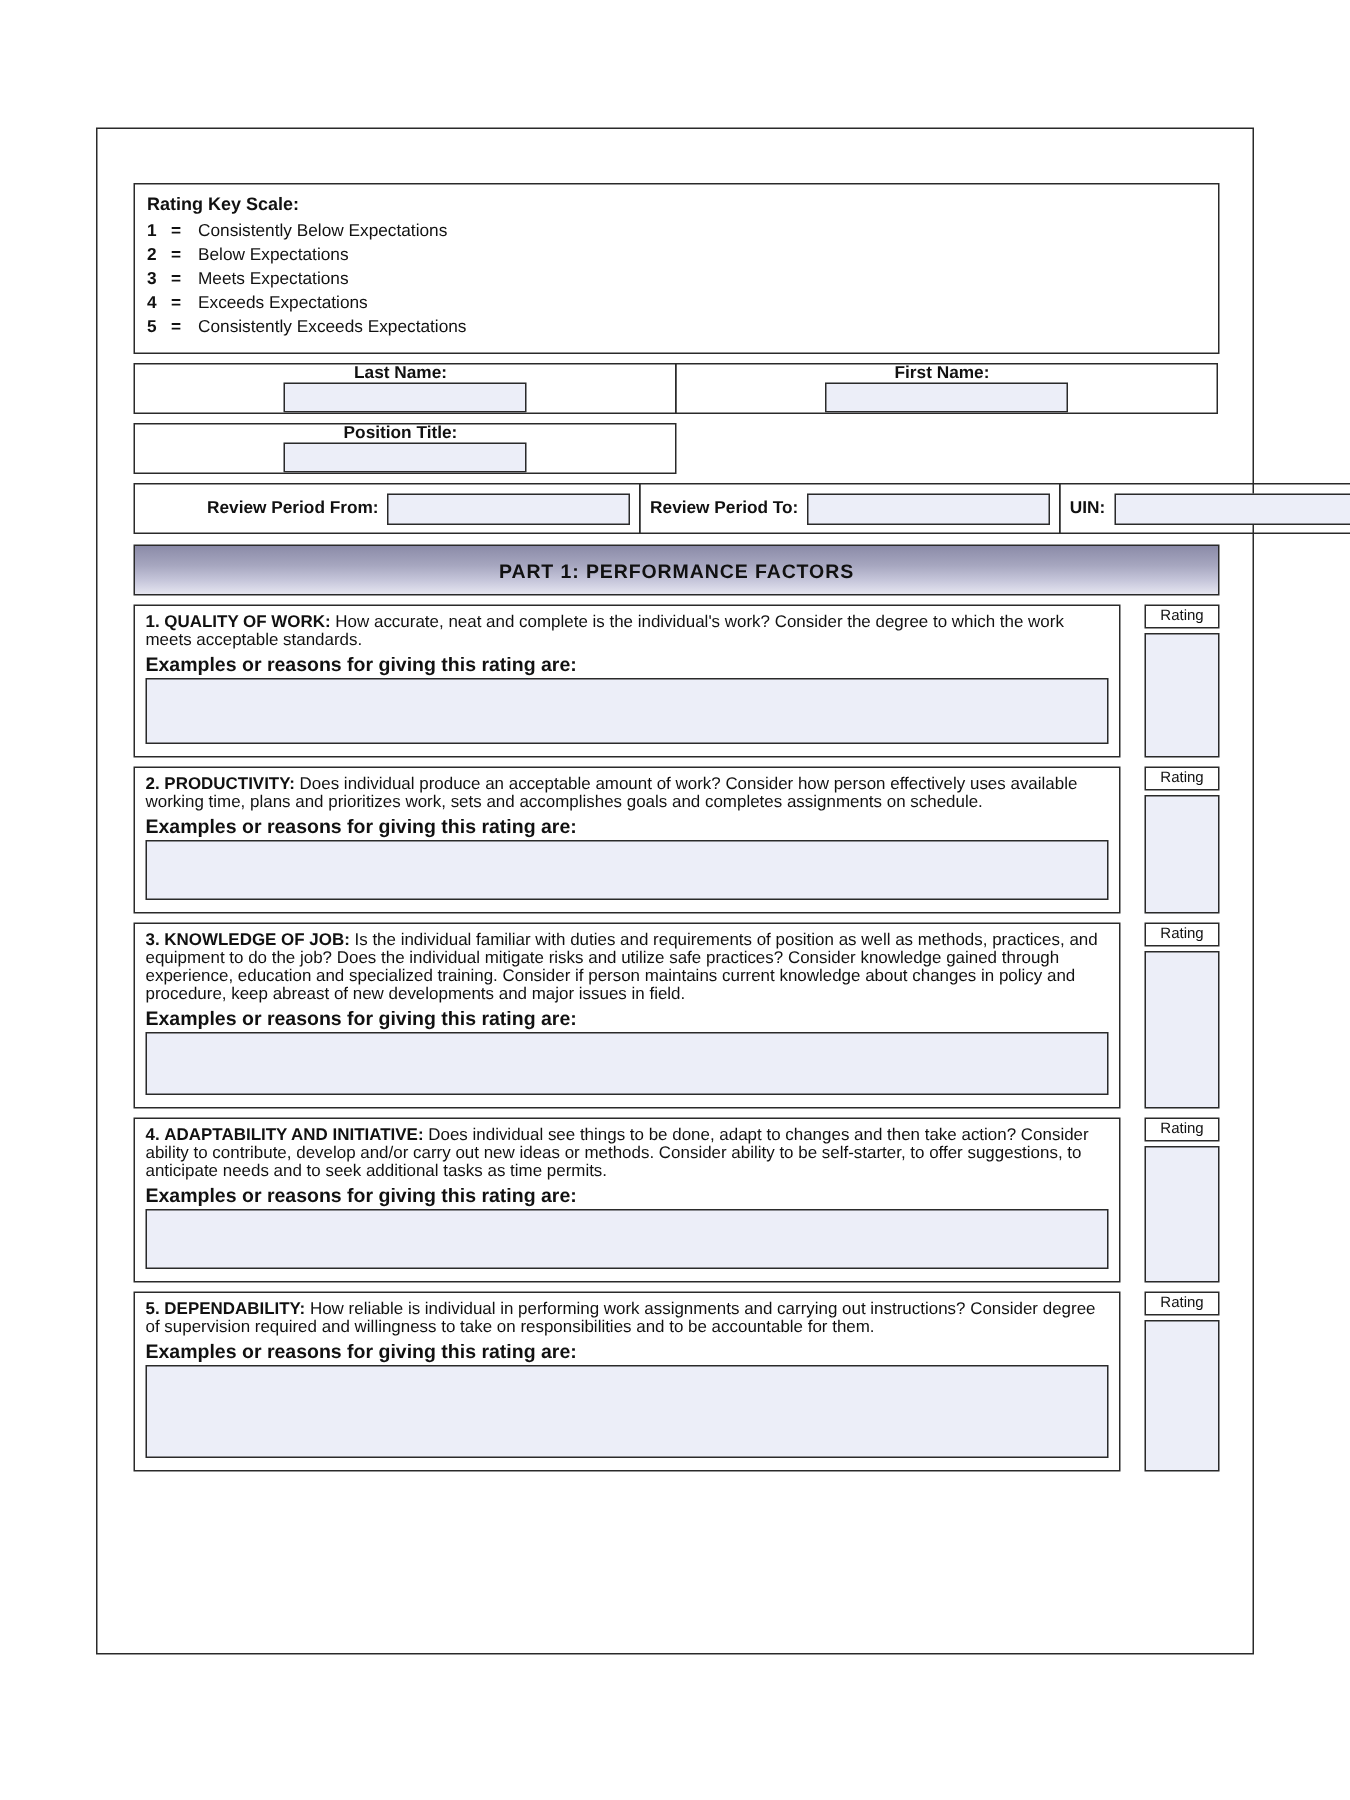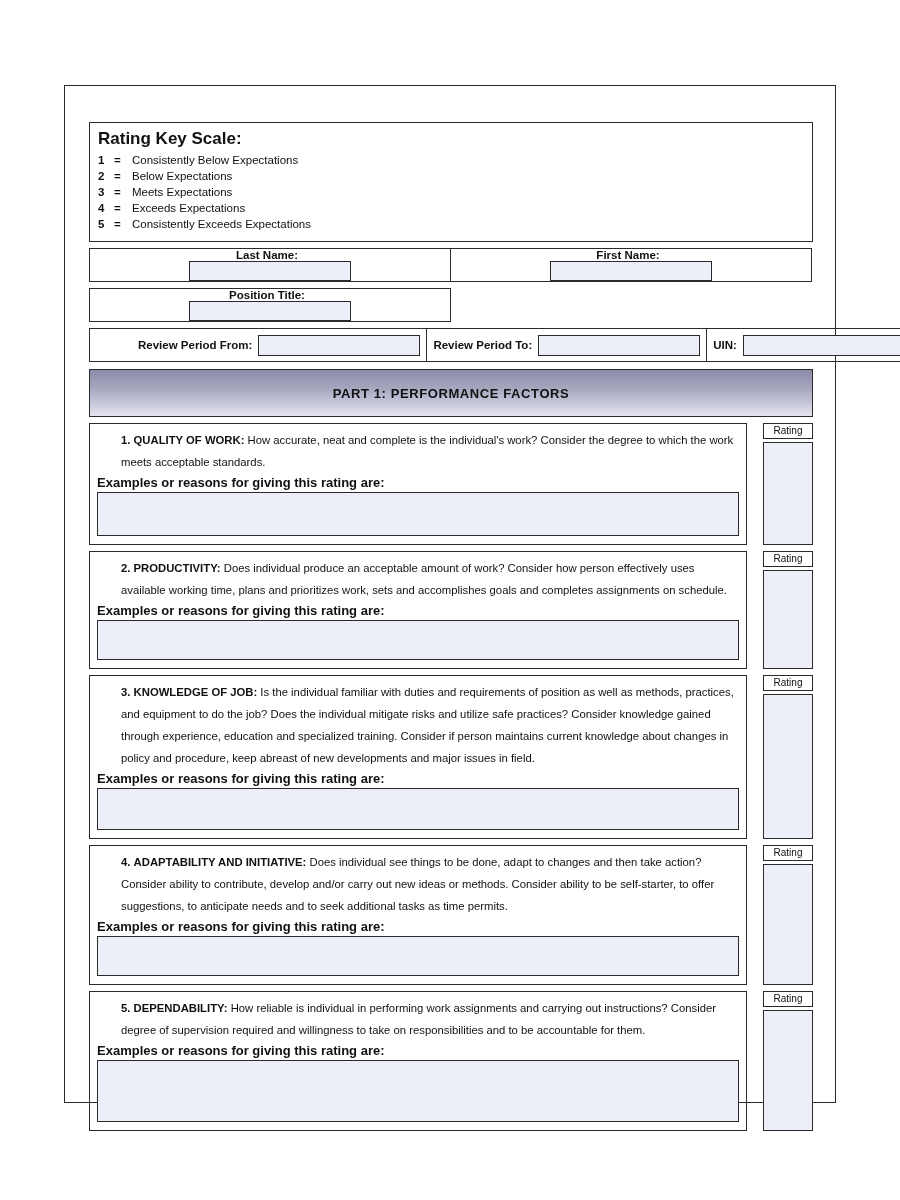--- a/index.html
+++ b/index.html
@@ -32,21 +32,21 @@
     box-sizing: border-box;
   }
 
   
   .key-box {
     border: 1px solid #2a2a2a;
     padding: 6px 8px 9px 8px;
     box-sizing: border-box;
   }
   .key-title {
-    font-size: 17px;
+    font-size: 12px;
     font-weight: bold;
     margin-bottom: 3px;
   }
   .key-row {
     display: flex;
     align-items: baseline;
     font-size: 11.5px;
     line-height: 16px;
   }
   .key-num {
@@ -93,21 +93,21 @@
   }
   .w-half { width: 50%; flex-direction: column; }
   .cell + .cell { margin-left: -1px; }
 
   .field-fixed-1 { flex: 0 0 112px; }
   .field-fixed-2 { flex: 0 0 96px; }
 
   
   .part-header {
     margin-top: 7px;
-    height: 48px;
+    height: 34px;
     border: 1px solid #2a2a2a;
     box-sizing: border-box;
     background: linear-gradient(to bottom, #8b8ba8 0%, #a6a6bf 40%, #c9c9dd 75%, #e6e6f0 100%);
     display: flex;
     align-items: center;
     justify-content: center;
     font-size: 13px;
     font-weight: bold;
     letter-spacing: 0.6px;
     color: #111;
@@ -120,22 +120,21 @@
     align-items: stretch;
   }
   .factor-body {
     border: 1px solid #2a2a2a;
     box-sizing: border-box;
     flex: 1;
     padding: 5px 7px 8px 7px;
   }
   .factor-q {
     font-size: 11.3px;
-    line-height: 22px;
-    margin-left: 24px;
+    line-height: 12px;
   }
   .factor-q b {
     font-weight: bold;
   }
   .examples-label {
     font-size: 13px;
     font-weight: bold;
     margin-top: 2px;
   }
   .comment-box {

